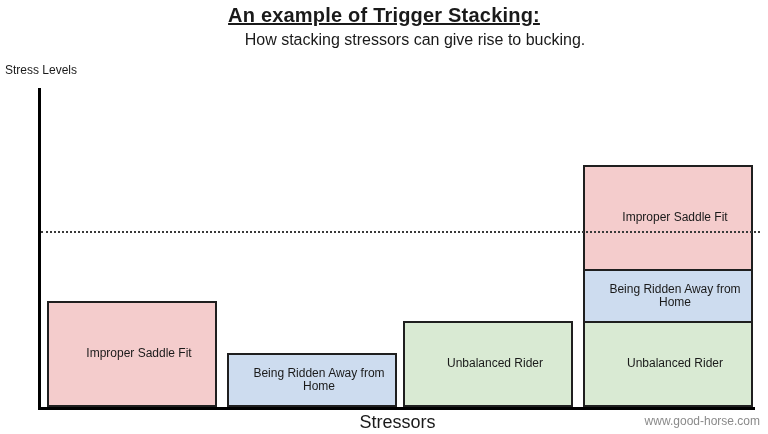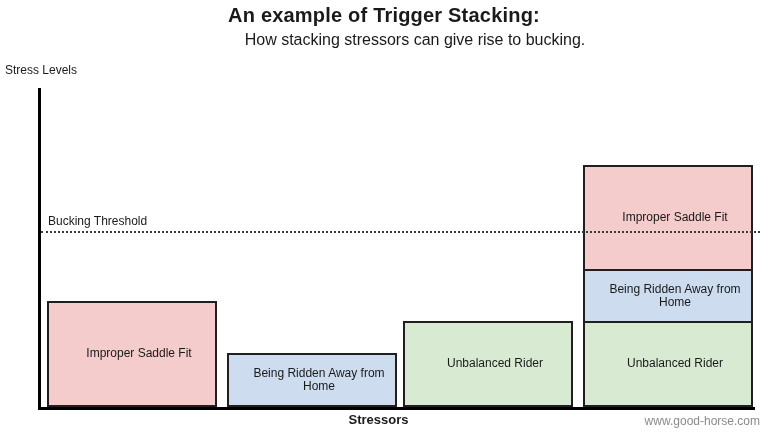--- a/index.html
+++ b/index.html
@@ -12,20 +12,21 @@
     color: #1a1a1a;
     overflow: hidden;
   }
   .title {
     position: absolute;
     top: 4px; left: 0; width: 768px;
     text-align: center;
     font-size: 20px;
     font-weight: bold;
     letter-spacing: 0.2px;
+    text-decoration: underline;
   }
   .subtitle {
     position: absolute;
     top: 31px; left: 0; width: 768px;
     text-align: center;
     font-size: 16px;
     padding-left: 31px;
   }
   .ylabel {
     position: absolute;
@@ -73,42 +74,41 @@
     padding-left: 14px;
   }
   .segment span {
     font-size: 12px;
     color: #1a1a1a;
     text-align: center;
     line-height: 1.1;
   }
   .xlabel {
     position: absolute;
-    top: 412px; left: 20px; width: 717px;
+    top: 412px; left: 39px; width: 717px;
     text-align: center;
-    font-size: 13px;
-    font-weight: bold;
+    font-size: 18px;
+    font-weight: normal;
   }
   .footer {
     position: absolute;
     top: 414px; right: 8px;
     font-size: 12px;
     color: #8a8a8a;
   }
 </style>
 </head>
 <body>
 
 <div class="canvas">
   <div class="title">An example of Trigger Stacking:</div>
   <div class="subtitle">How stacking stressors can give rise to bucking.</div>
   <div class="ylabel">Stress Levels</div>
   <div class="y-axis"></div>
   <div class="x-axis"></div>
-  <div class="threshold-label" style="top: 214px;">Bucking Threshold</div>
   <div class="threshold-line" style="top: 231px;"></div>
   <div>
       <div class="bar" style="left: 47px; width: 170px;">
         <div class="segment" style="height: 106px; background: rgb(244, 204, 204);">
           <span>Improper Saddle Fit</span>
         </div>
       </div>
       <div class="bar" style="left: 227px; width: 170px;">
         <div class="segment" style="height: 54px; background: rgb(205, 220, 239);">
           <span>Being Ridden Away from Home</span>

